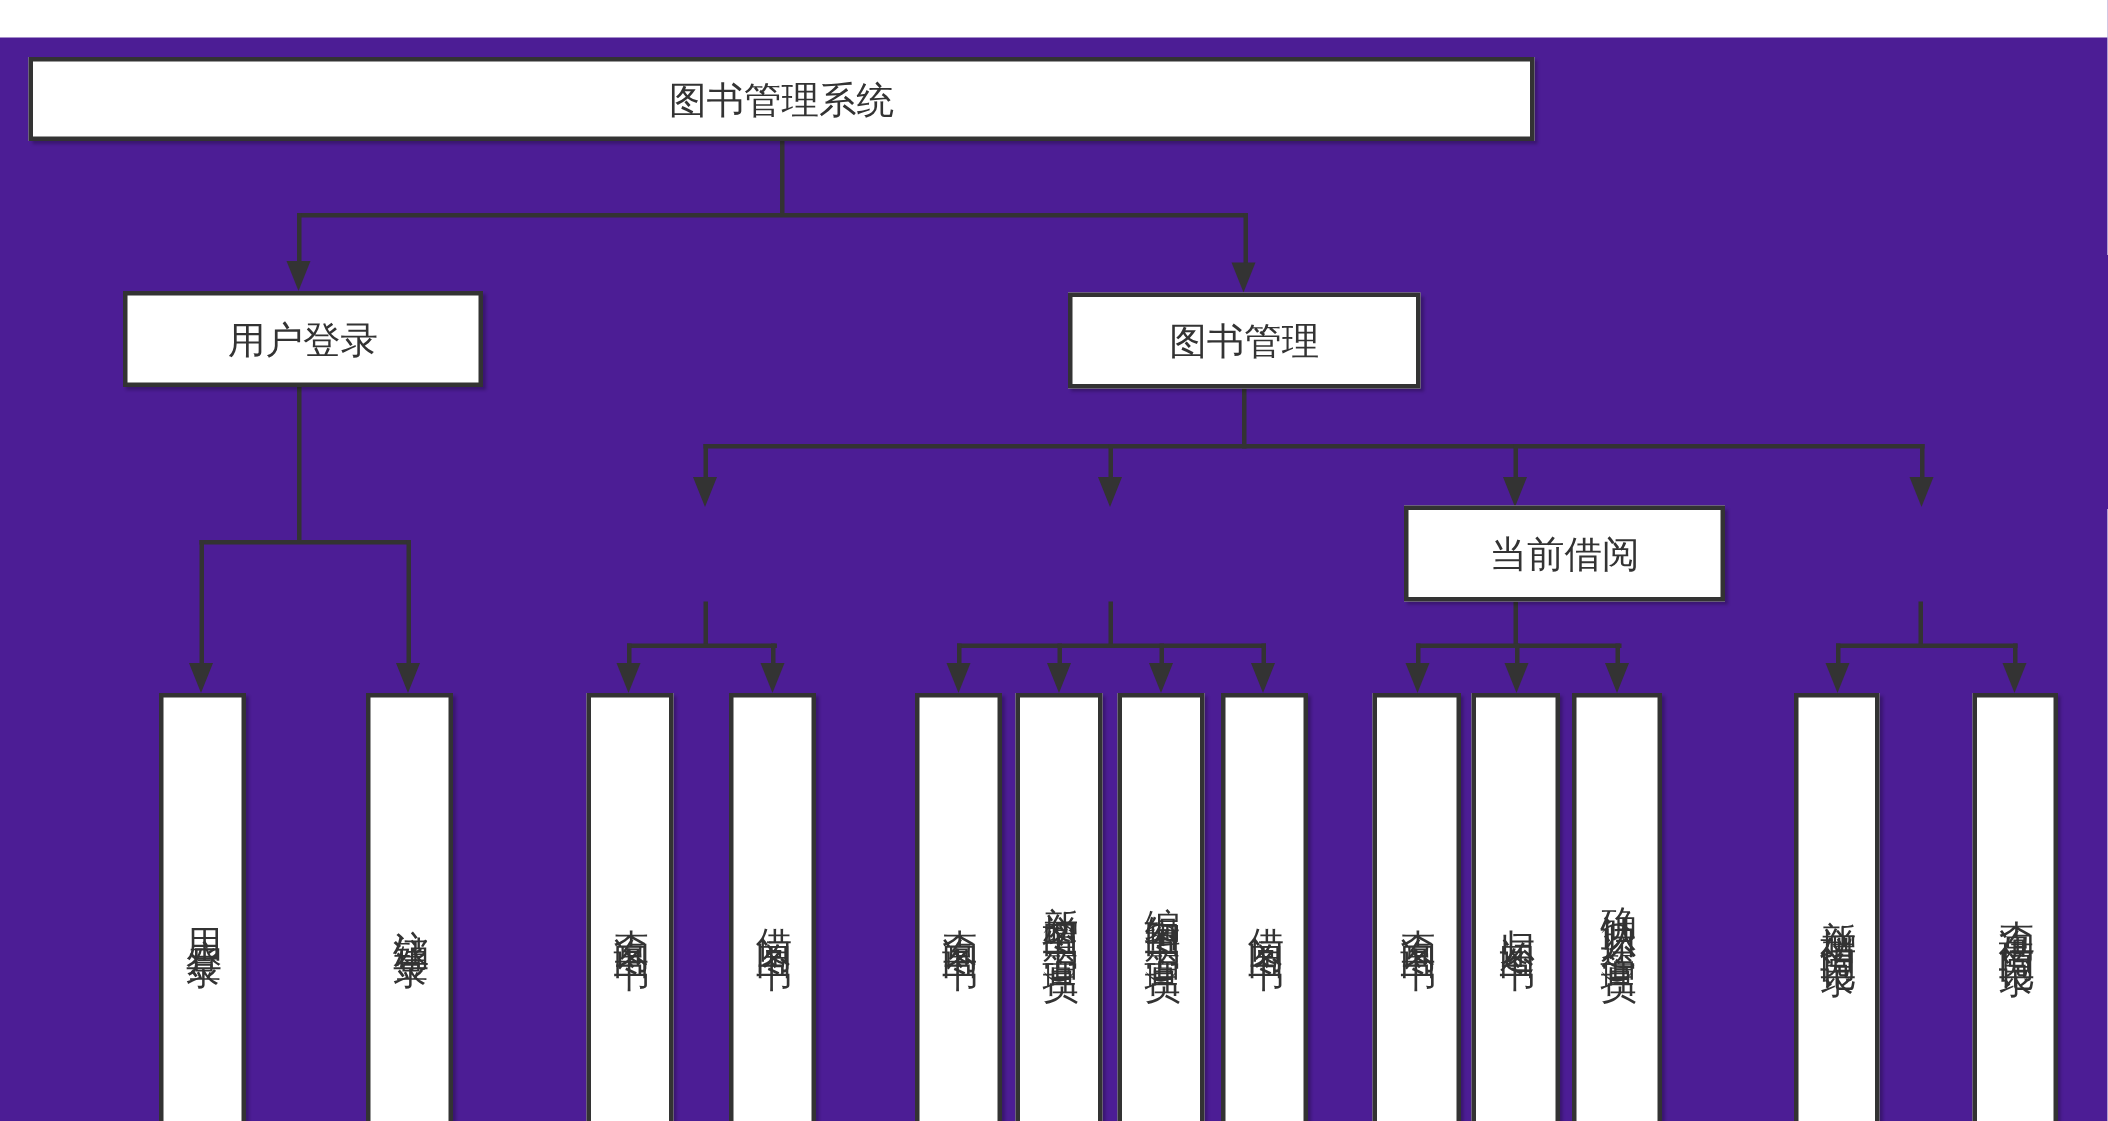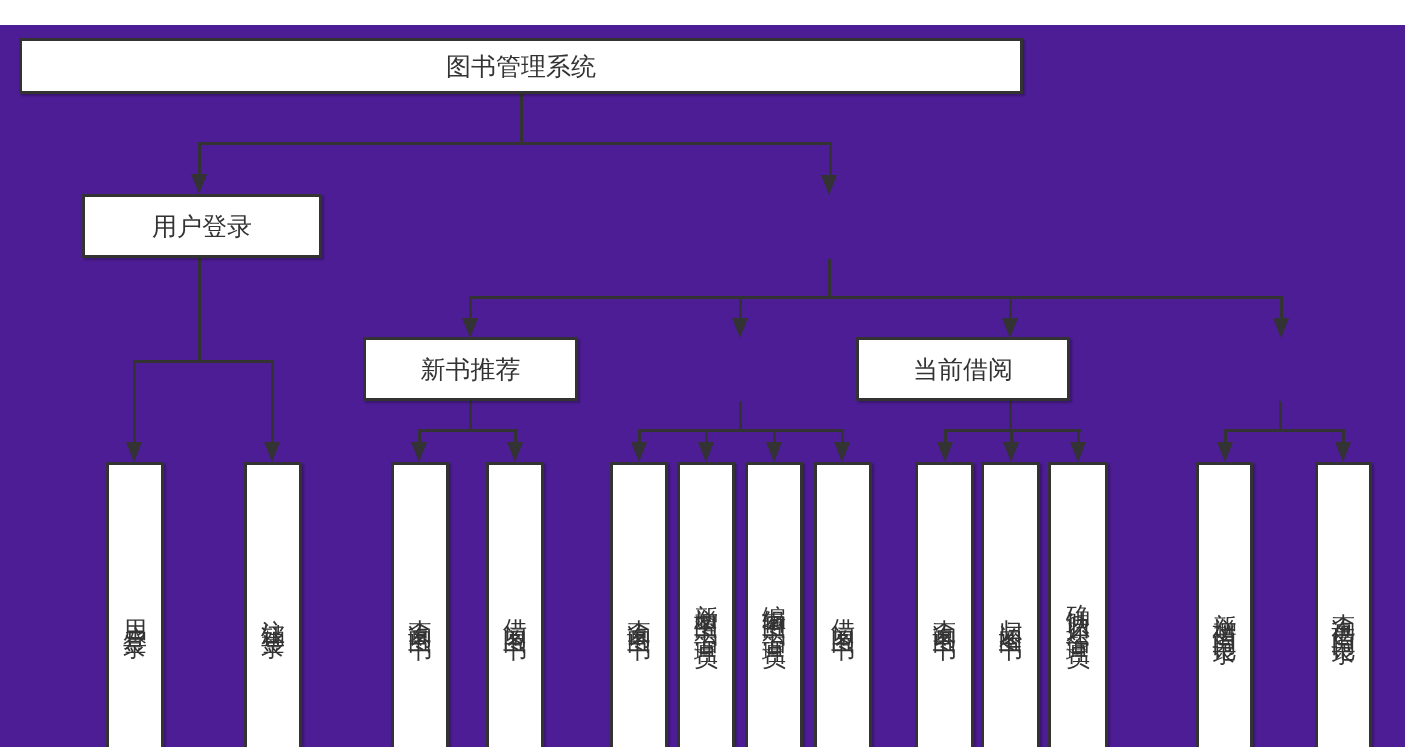--- a/index.html
+++ b/index.html
@@ -127,25 +127,25 @@
   <div class="line" style="left:1342px;top:404px;width:3px;height:15px"></div>
   <div class="arrow" style="left:1335px;top:417px"></div>
 
   <div class="node" style="left:19px;top:13px;width:1004px;height:56px">
     <span class="hlabel">图书管理系统</span>
   </div>
 
   <div class="node" style="left:82px;top:169px;width:240px;height:64px">
     <span class="hlabel">用户登录</span>
   </div>
+  <div class="node" style="left:712px;top:170px;width:235px;height:64px">
+    <span class="hlabel">图书管理</span>
+  </div>
 
-  <div class="node" style="left:363px;top:312px;width:215px;height:64px">
-    <span class="hlabel">新书推荐</span>
-  </div>
-  <div class="node" style="left:856px;top:312px;width:214px;height:64px">
+  <div class="node" style="left:936px;top:312px;width:214px;height:64px">
     <span class="hlabel">当前借阅</span>
   </div>
 
   <div class="node" style="left:106px;top:437px;width:58px;height:300px">
     <span class="vlabel">用户登录</span>
   </div>
   <div class="node" style="left:244px;top:437px;width:58px;height:300px">
     <span class="vlabel">注销登录</span>
   </div>
 

